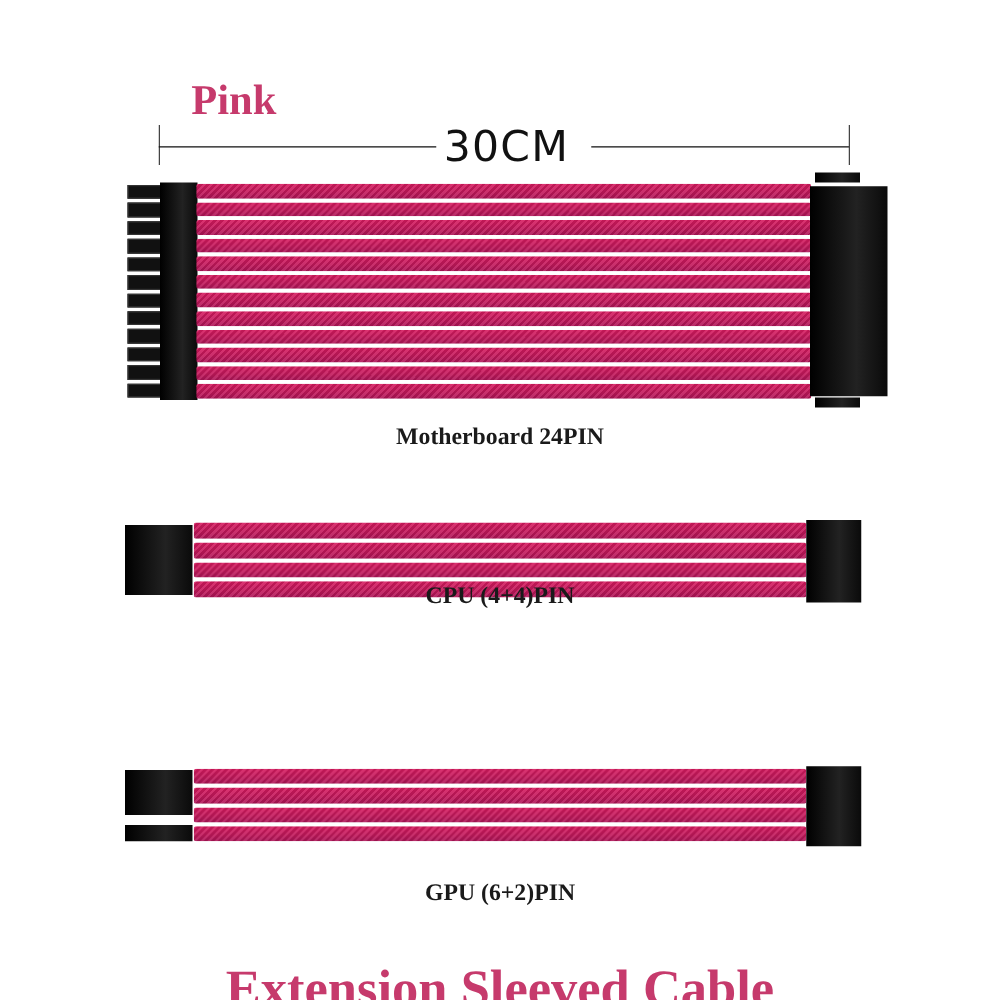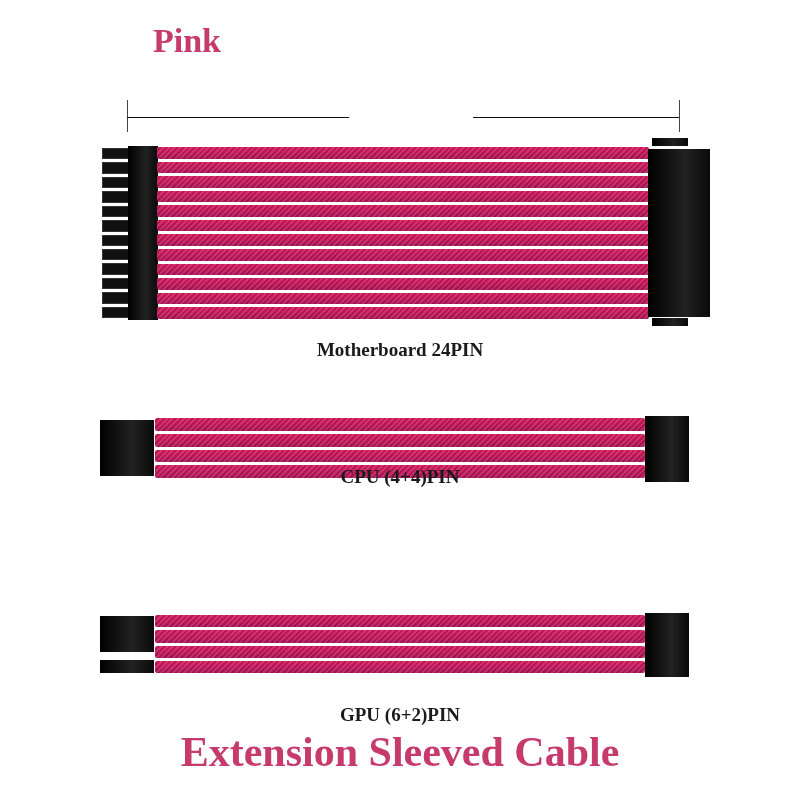--- a/index.html
+++ b/index.html
@@ -1,17 +1,17 @@
 <!DOCTYPE html>
 <html><head>
 <meta charset="utf-8">
 <style>
   html,body{margin:0;padding:0;background:#fff;}
   body{width:800px;height:800px;position:relative;overflow:hidden;font-family:"DejaVu Serif","Liberation Serif",serif;}
-  .title{position:absolute;font-family:"Liberation Serif",serif;font-weight:bold;color:#c63a6c;}
+  .title{position:absolute;font-family:"Liberation Serif",serif;font-weight:bold;color:#c63a6c;margin-top:40px;}
   #color-title{left:153px;top:22px;font-size:34px;}
   #main-title{left:0;width:800px;text-align:center;top:728px;font-size:42px;}
   .label{position:absolute;left:0;width:800px;text-align:center;font-family:"Liberation Serif",serif;font-weight:bold;color:#1a1a1a;font-size:19px;}
   .dim{position:absolute;left:127px;top:100px;width:553px;height:34px;}
   .dim .tick{position:absolute;top:0;width:1px;height:32px;background:#444;}
   .dim .line{position:absolute;top:17px;height:1px;background:#111;}
   .dim .txt{position:absolute;left:228px;top:-2px;font-family:"DejaVu Sans","Liberation Sans",sans-serif;font-size:34px;color:#111;letter-spacing:1px;}
   .cable{position:absolute;}
   .wires{position:absolute;display:flex;flex-direction:column;gap:3px;}
   .wire{flex:1;background:
@@ -23,20 +23,21 @@
   .pin{flex:1;background:#111;border:1px solid #333;}
 </style>
 </head>
 <body>
 
 <div id="color-title" class="title">Pink</div>
 
 <div class="dim">
   <div class="tick" style="left:0"></div>
   <div class="line" style="left:0;width:222px"></div>
+  <div class="txt">30CM</div>
   <div class="line" style="left:346px;width:207px"></div>
   <div class="tick" style="left:552px"></div>
 </div>
 
 <div class="cable">
   <div class="pins" style="left:102px;top:148px;width:28px;height:170px;">
     <div class="pin"></div>
       <div class="pin"></div>
       <div class="pin"></div>
       <div class="pin"></div>

